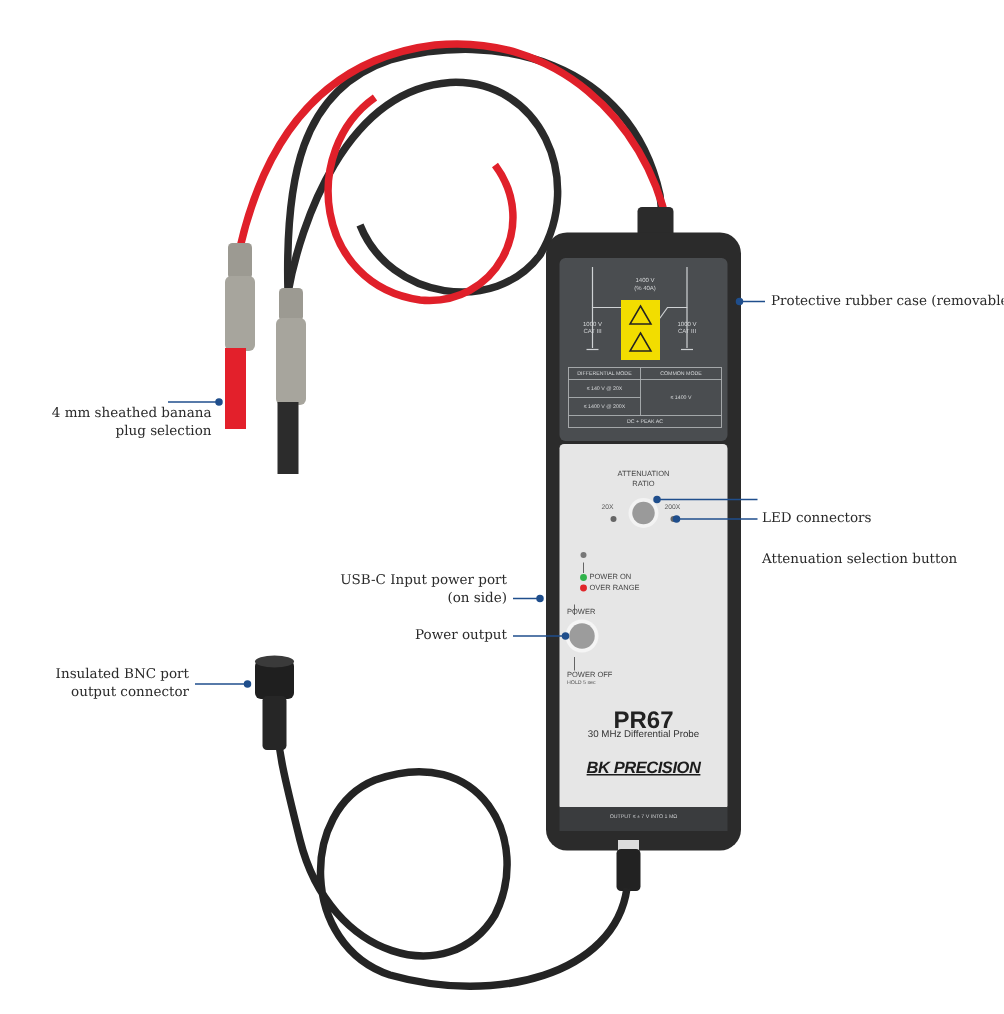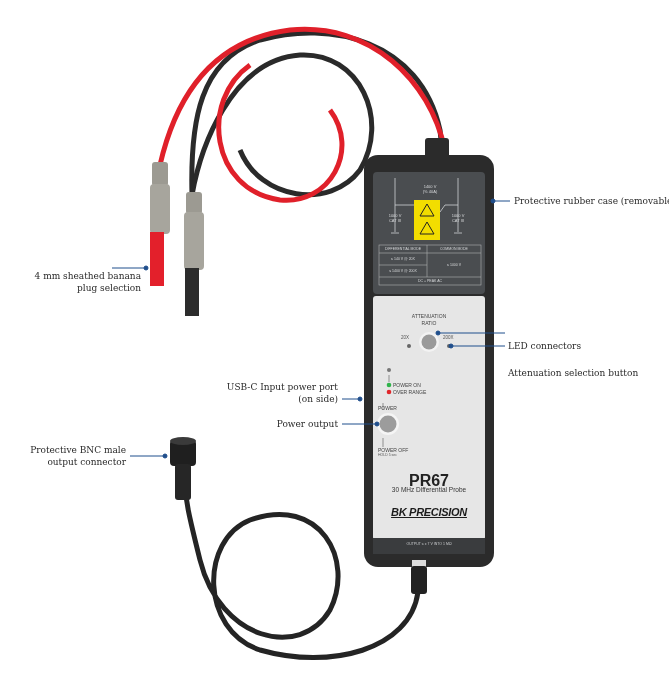--- a/index.html
+++ b/index.html
@@ -143,17 +143,17 @@
   <div>plug selection</div>
 </div>
 <div class="callout" style="left:508px;top:327px;margin-top:40px;">Attenuation selection button</div>
 <div class="callout" style="left:508px;top:340px;">LED connectors</div>
 <div class="callout right" style="left:200px;top:381px;width:138px;">
   <div>USB-C Input power port</div>
   <div>(on side)</div>
 </div>
 <div class="callout right" style="left:200px;top:418px;width:138px;">Power output</div>
 <div class="callout right" style="left:0px;top:444px;width:126px;">
-  <div>Protective BNC male</div>
+  <div>Insulated BNC port</div>
   <div>output connector</div>
 </div>
 
 </div>
 
 </body></html>

